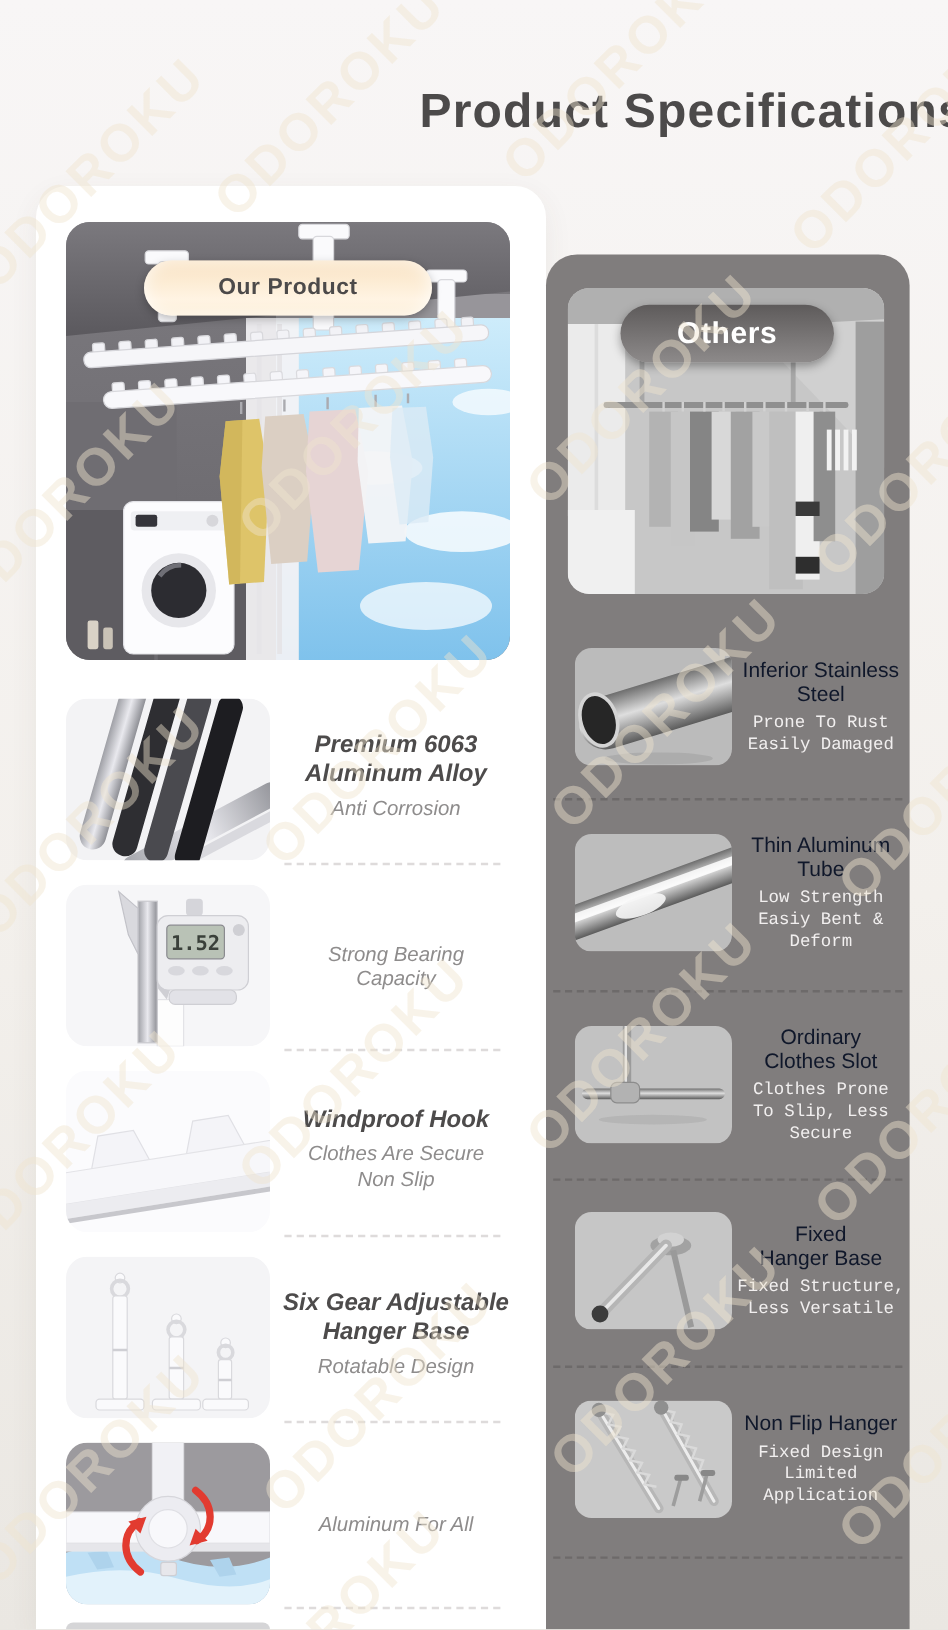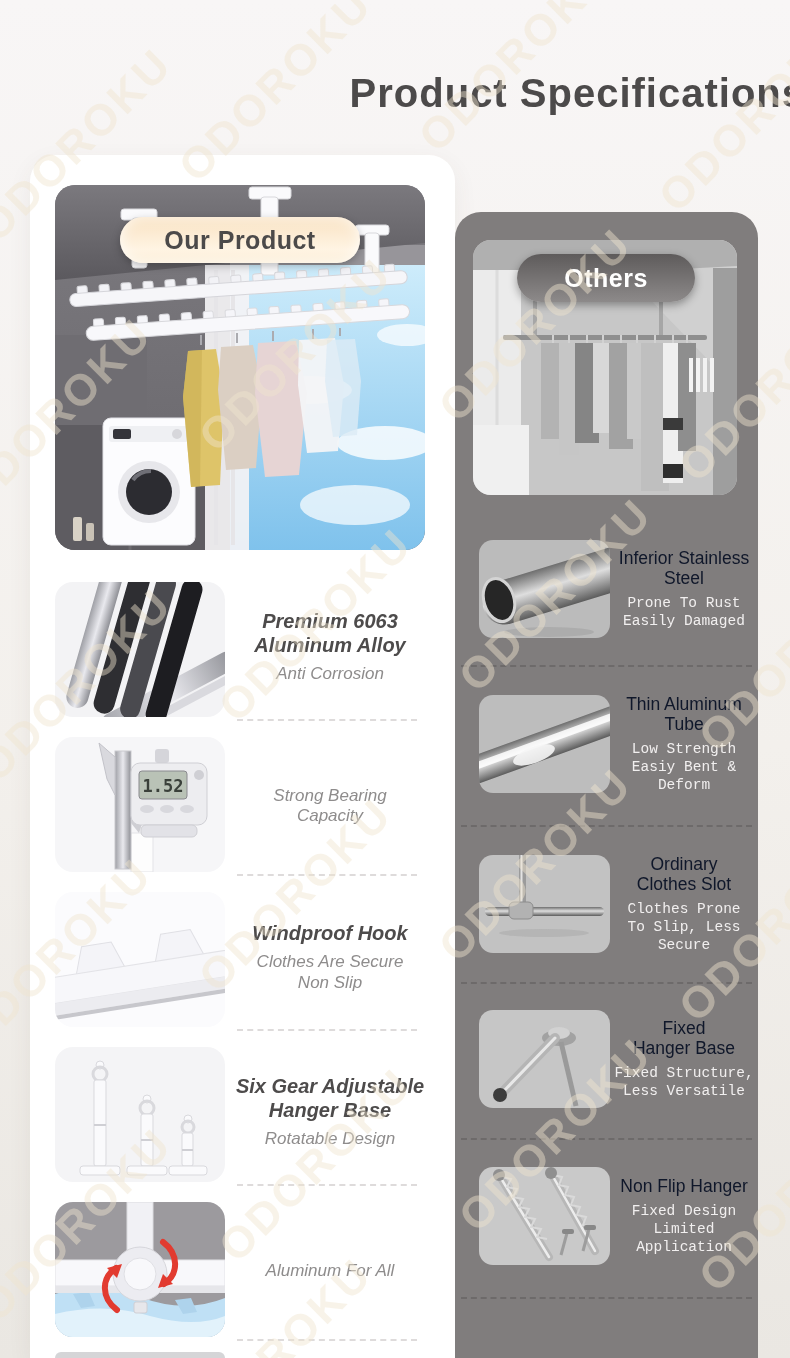--- a/index.html
+++ b/index.html
@@ -19,21 +19,21 @@
   
   .card-left{position:absolute;left:30px;top:155px;width:425px;height:1203px;
              background:#ffffff;border-radius:26px 26px 0 0;
              box-shadow:0 8px 24px rgba(80,70,60,.07);}
   .hero{position:absolute;left:25px;top:30px;width:370px;height:365px;
         border-radius:20px;overflow:hidden;}
   .badge-our{position:absolute;left:65px;top:32px;width:240px;height:46px;border-radius:23px;
              background:linear-gradient(180deg,#f9e2c2 0%,#fff4e3 70%,#fceed6 100%);
              box-shadow:0 3px 8px rgba(0,0,0,.25), inset 0 0 14px rgba(255,255,255,.8);
              display:flex;align-items:center;justify-content:center;
-             font-size:25px;font-weight:bold;color:#4c4a4a;letter-spacing:.5px;}
+             font-size:19px;font-weight:bold;color:#4c4a4a;letter-spacing:.5px;}
   .feat-l{position:absolute;left:0;width:425px;height:145px;}
   .feat-l .thumb{position:absolute;left:25px;top:2px;width:170px;height:135px;
                  border-radius:18px;overflow:hidden;text-align:right;}
   .feat-l .ftext{position:absolute;left:190px;top:0;width:220px;height:135px;
                  display:flex;flex-direction:column;align-items:center;justify-content:center;
                  text-align:center;font-style:italic;}
   .ftitle{font-size:20px;font-weight:bold;color:#4d4b4b;line-height:1.18;white-space:pre-line;}
   .fsub{margin-top:7px;font-size:17px;color:#8e8c8c;line-height:1.2;white-space:pre-line;}
   .dash-l{position:absolute;left:207px;top:139px;width:180px;height:0;
           border-top:2px dashed #dedbdb;}

